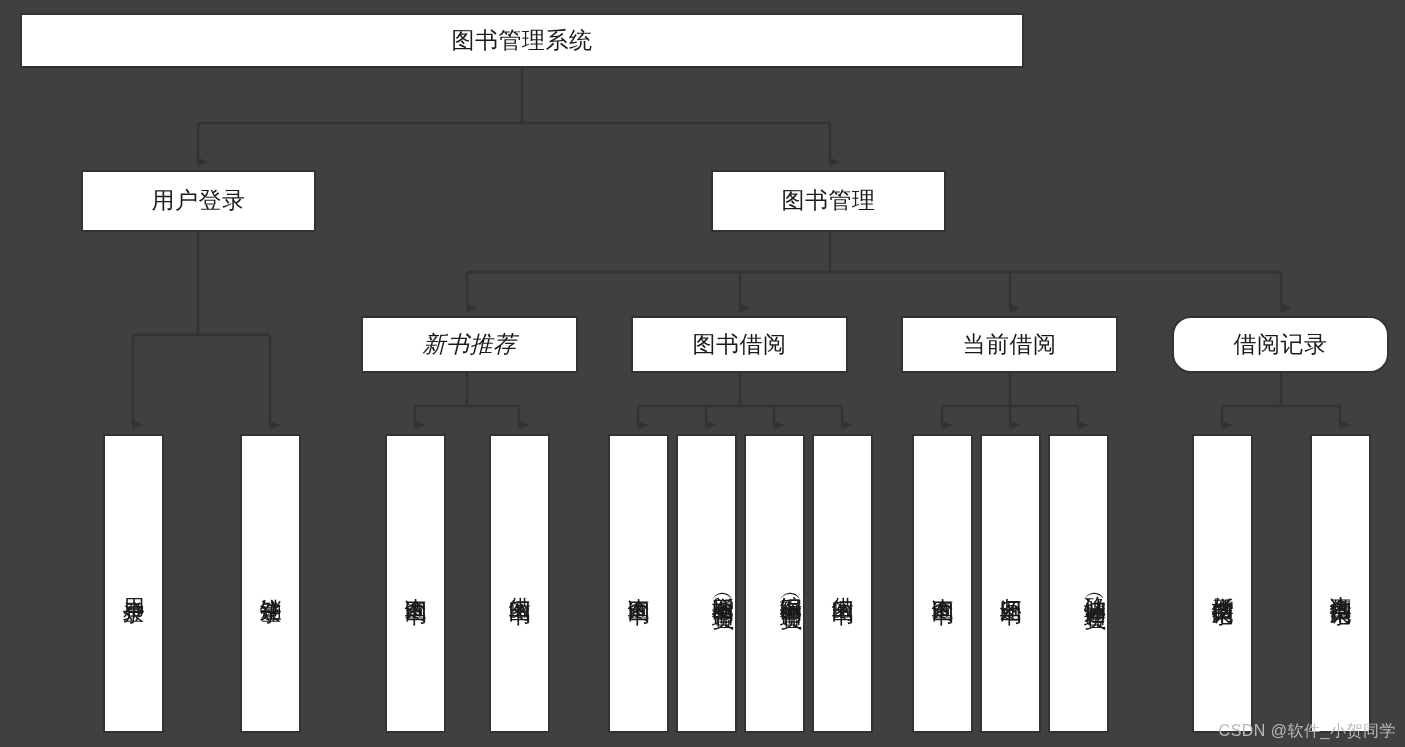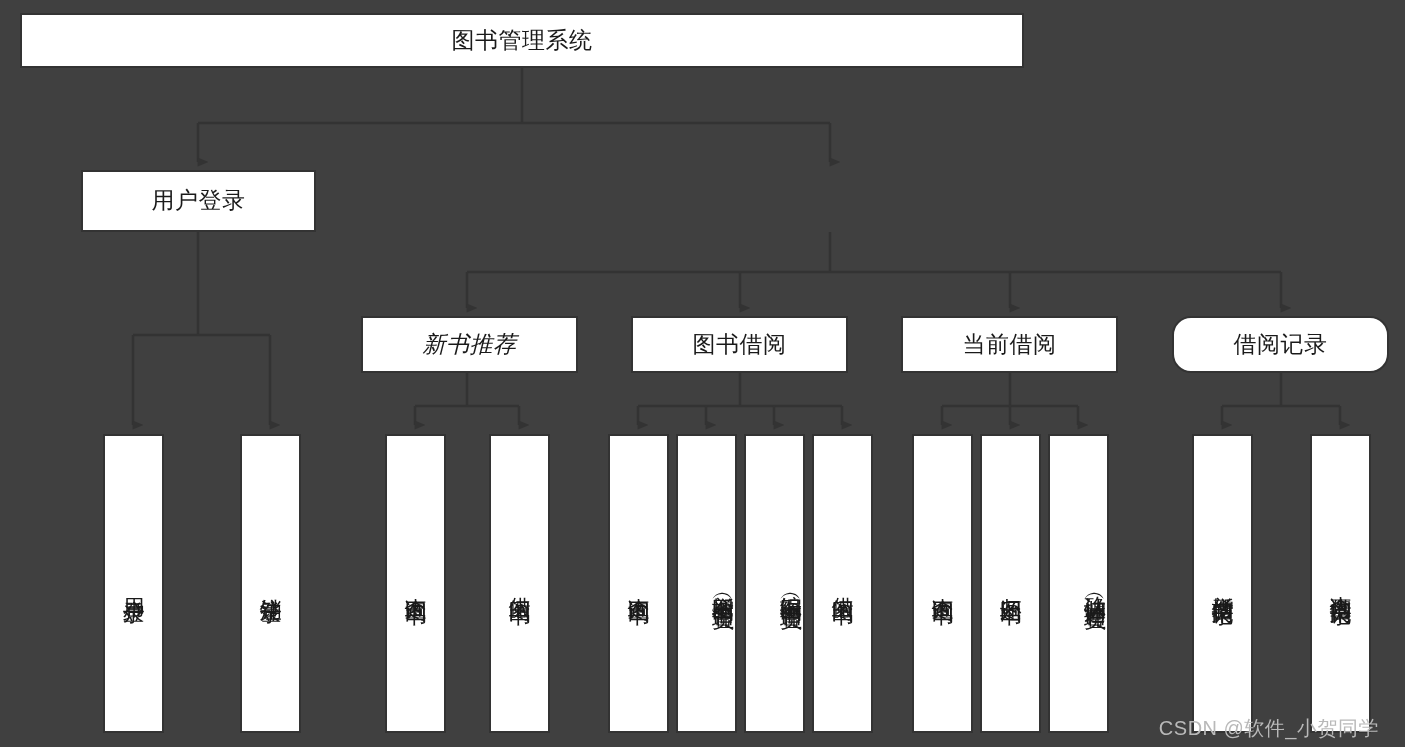--- a/index.html
+++ b/index.html
@@ -59,23 +59,23 @@
   .link {
     stroke: #333333;
     stroke-width: 2.5;
     fill: none;
   }
   .arrowfill {
     fill: #333333;
   }
   .watermark {
     position: absolute;
-    right: 26px;
+    right: 9px;
     bottom: 5px;
-    font-size: 20px;
+    font-size: 16px;
     color: #b9b9b9;
     letter-spacing: 0.5px;
     white-space: nowrap;
   }
 </style>
 </head>
 <body>
 
 <div id="canvas">
 
@@ -129,20 +129,23 @@
     <path class="link" d="M1340,406 L1340,425" marker-end="url(#arrow)"></path>
   </svg>
 
   <div class="node horiz" style="left:20px; top:13px; width:1004px; height:55px;">
     <span class="lbl">图书管理系统</span>
   </div>
 
   <div class="node horiz" style="left:81px; top:170px; width:235px; height:62px;">
     <span class="lbl">用户登录</span>
   </div>
+  <div class="node horiz" style="left:711px; top:170px; width:235px; height:62px;">
+    <span class="lbl">图书管理</span>
+  </div>
 
   <div class="node horiz" style="left:361px; top:316px; width:217px; height:57px;font-style:italic;">
     <span class="lbl">新书推荐</span>
   </div>
   <div class="node horiz" style="left:901px; top:316px; width:217px; height:57px;">
     <span class="lbl">当前借阅</span>
   </div>
   <div class="node horiz" style="left:631px; top:316px; width:217px; height:57px;">
     <span class="lbl">图书借阅</span>
   </div>

